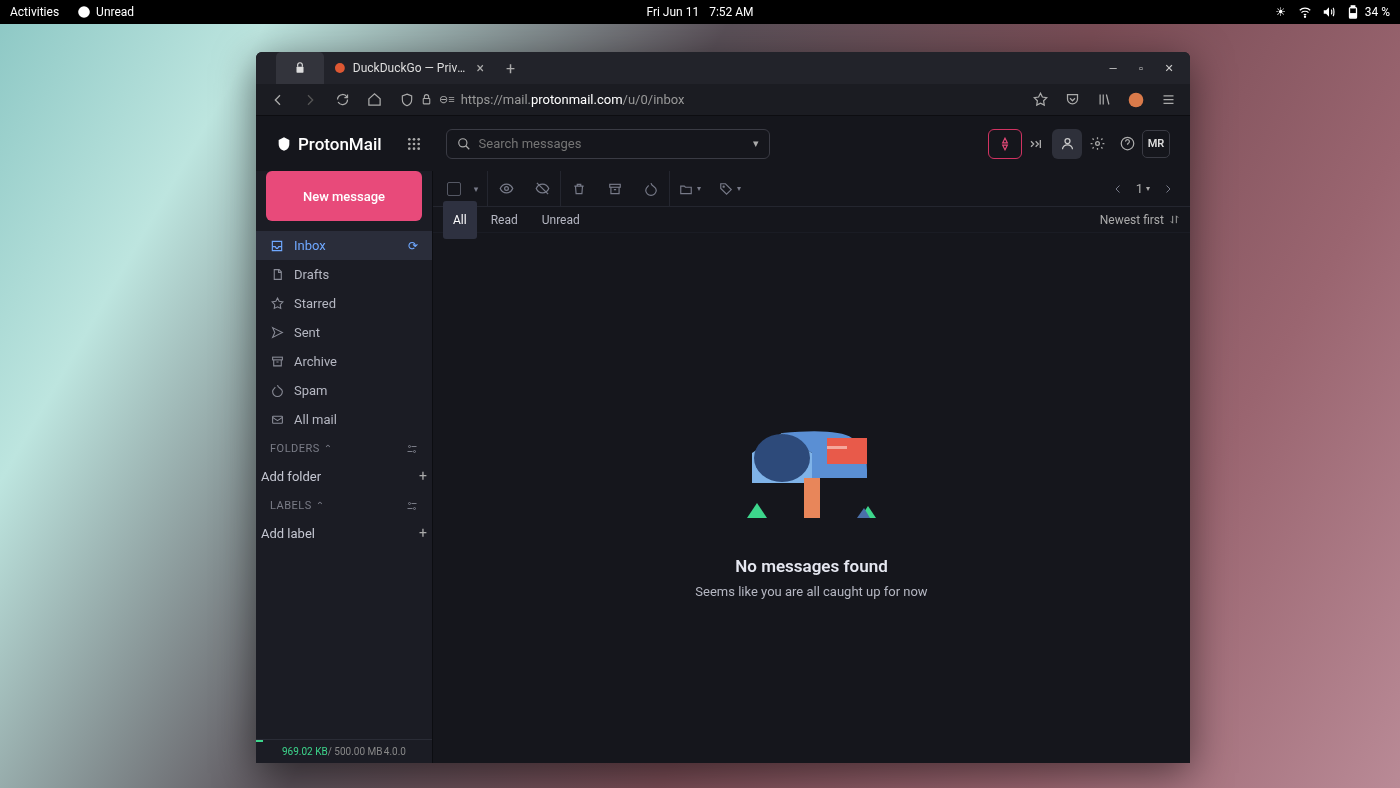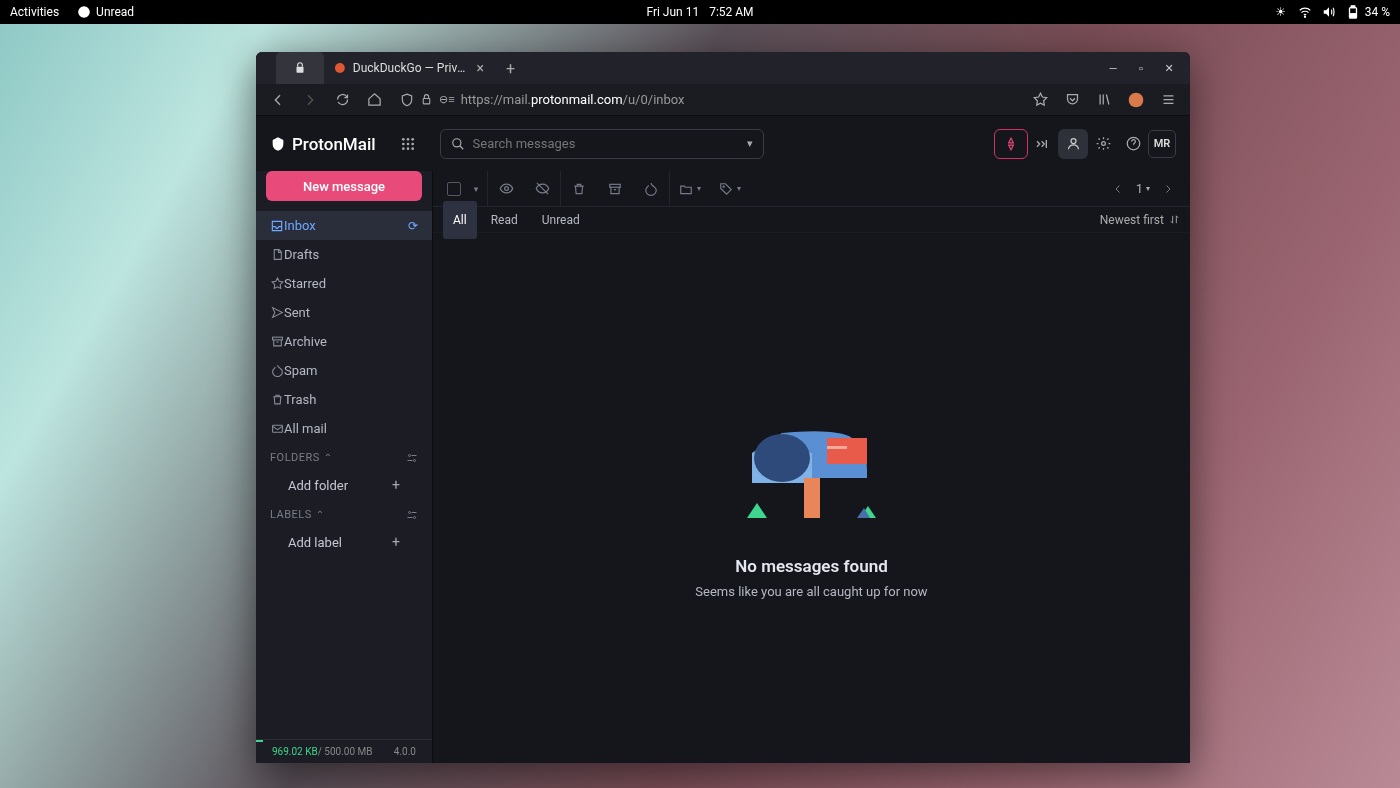--- a/index.html
+++ b/index.html
@@ -21,45 +21,45 @@
 .winctrl { width:14px; height:14px; display:flex; align-items:center; justify-content:center; cursor:pointer; }
 .urlbar { height:32px; background:#1b1c22; display:flex; align-items:center; padding:0 10px; gap:8px; border-bottom:1px solid #0d0d11; }
 .nav-btn { width:24px; height:24px; display:flex; align-items:center; justify-content:center; color:#aaa; cursor:pointer; border-radius:3px; }
 .nav-btn.disabled { color:#555; }
 .url-field { flex:1; display:flex; align-items:center; gap:6px; background:transparent; height:26px; padding:0 6px; border-radius:4px; font-size:13px; color:#bbb; }
 .url-icons { display:flex; gap:6px; color:#aaa; }
 .url-text { flex:1; }
 .url-domain { color:#fff; }
 .url-path { color:#999; }
 .app { position:absolute; top:64px; left:0; right:0; bottom:0; background:#15161c; display:flex; flex-direction:column; }
-.app-header { height:55px; display:flex; align-items:center; padding:0 14px; gap:12px; }
+.app-header { height:55px; display:flex; align-items:center; padding:0 20px; gap:12px; }
 .logo { color:#fff; font-size:17px; font-weight:500; display:flex; align-items:center; gap:6px; }
 .apps-grid { width:24px; height:24px; display:flex; align-items:center; justify-content:center; color:#aaa; cursor:pointer; margin-left:8px; }
 .search-wrap { width:324px; height:30px; border:1px solid #3a3b44; border-radius:6px; display:flex; align-items:center; padding:0 10px; gap:8px; margin-left:8px; }
 .search-wrap input { flex:1; background:transparent; border:0; outline:0; color:#ccc; font-size:13px; }
 .search-chevron { color:#aaa; font-size:11px; }
 .header-actions { margin-left:auto; display:flex; align-items:center; }
 .hbtn { width:30px; height:30px; border-radius:6px; display:flex; align-items:center; justify-content:center; color:#aaa; cursor:pointer; font-size:14px; }
 .hbtn.upgrade { border:1px solid #d13362; color:#e84a7a; width:34px; }
 .hbtn.active { background:#2e303a; color:#ccc; }
 .avatar { width:28px; height:28px; border:1px solid #3a3b44; border-radius:5px; display:flex; align-items:center; justify-content:center; color:#ddd; font-size:11px; font-weight:600; cursor:pointer; }
 .app-body { flex:1; display:flex; }
 .sidebar { width:176px; background:#1b1c24; display:flex; flex-direction:column; }
-.compose { margin:0 10px 10px; height:30px; background:#e84a7a; color:#fff; border-radius:6px; border:0; font-size:13px; font-weight:500; cursor:pointer; }
-.folder { height:29px; display:flex; align-items:center; padding:0 14px; gap:0; color:#b5b7c2; font-size:13px; cursor:pointer; }
+.compose { margin:0 10px 10px; height:50px; background:#e84a7a; color:#fff; border-radius:6px; border:0; font-size:13px; font-weight:500; cursor:pointer; }
+.folder { height:29px; display:flex; align-items:center; padding:0 14px; gap:10px; color:#b5b7c2; font-size:13px; cursor:pointer; }
 .folder.active { background:#2a2d3a; color:#6fa8ff; }
 .folder.active .folder-icon { color:#6fa8ff; }
 .folder-icon { width:14px; display:flex; justify-content:center; color:#898b96; }
 .folder .refresh { margin-left:auto; color:#6fa8ff; font-size:12px; }
 .sec-header { display:flex; align-items:center; padding:8px 14px 6px; color:#7a7c87; font-size:11px; letter-spacing:0.5px; }
 .sec-header .chev { margin-left:4px; font-size:10px; }
 .sec-header .gear { margin-left:auto; font-size:12px; cursor:pointer; }
-.add-item { height:30px; display:flex; align-items:center; padding:0 32px; color:#c5c7d2; font-size:13px; cursor:pointer; }
+.add-item { height:30px; display:flex; align-items:center; padding:0 5px; color:#c5c7d2; font-size:13px; cursor:pointer; }
 .add-item .plus { margin-left:auto; color:#aaa; font-size:14px; }
-.storage { margin-top:auto; border-top:1px solid #2a2c36; padding:6px 16px; display:flex; font-size:10px; color:#888; }
+.storage { margin-top:auto; border-top:1px solid #2a2c36; padding:6px 26px; display:flex; font-size:10px; color:#888; }
 .storage .used { color:#3dd68c; }
 .storage .ver { margin-left:auto; }
 .storage-bar { position:absolute; left:0; bottom:21px; width:7px; height:2px; background:#3dd68c; }
 .main { flex:1; display:flex; flex-direction:column; background:#15161c; border-left:1px solid #0c0d11; }
 .toolbar { height:36px; display:flex; align-items:center; border-bottom:1px solid #24262f; }
 .tb-group { display:flex; align-items:center; height:100%; border-right:1px solid #24262f; }
 .tb-btn { width:36px; height:36px; display:flex; align-items:center; justify-content:center; color:#777a88; cursor:pointer; font-size:13px; }
 .tb-check { width:14px; height:14px; border:1px solid #555864; border-radius:2px; margin:0 4px 0 14px; }
 .tb-btn.chev { width:22px; font-size:9px; }
 .tb-btn.folder-btn,.tb-btn.tag-btn { width:40px; gap:2px; }
@@ -326,28 +326,20 @@
               <span class="folder-icon">
                 <svg width="13" height="13" viewBox="0 0 24 24" fill="none" stroke="currentColor" stroke-width="2">
                   <path d="M12 2c1 6 9 6 9 12a9 9 0 01-18 0c0-4 3-6 5-8"></path>
                 </svg>
               </span>
               <span>Spam</span>
             </div>
             <div class="folder">
               <span class="folder-icon">
                 <svg width="13" height="13" viewBox="0 0 24 24" fill="none" stroke="currentColor" stroke-width="2">
-                  <path d="M4 7h16M9 7V4h6v3M6 7l1 13h10l1-13"></path>
-                </svg>
-              </span>
-              <span>Trash</span>
-            </div>
-            <div class="folder">
-              <span class="folder-icon">
-                <svg width="13" height="13" viewBox="0 0 24 24" fill="none" stroke="currentColor" stroke-width="2">
                   <rect x="3" y="6" width="18" height="13" rx="1"></rect>
                   <path d="M3 8l9 6 9-6"></path>
                 </svg>
               </span>
               <span>All mail</span>
             </div>
           </div>
         <div class="sec-header">
           <span>FOLDERS</span>
             <span class="chev">⌃</span>

